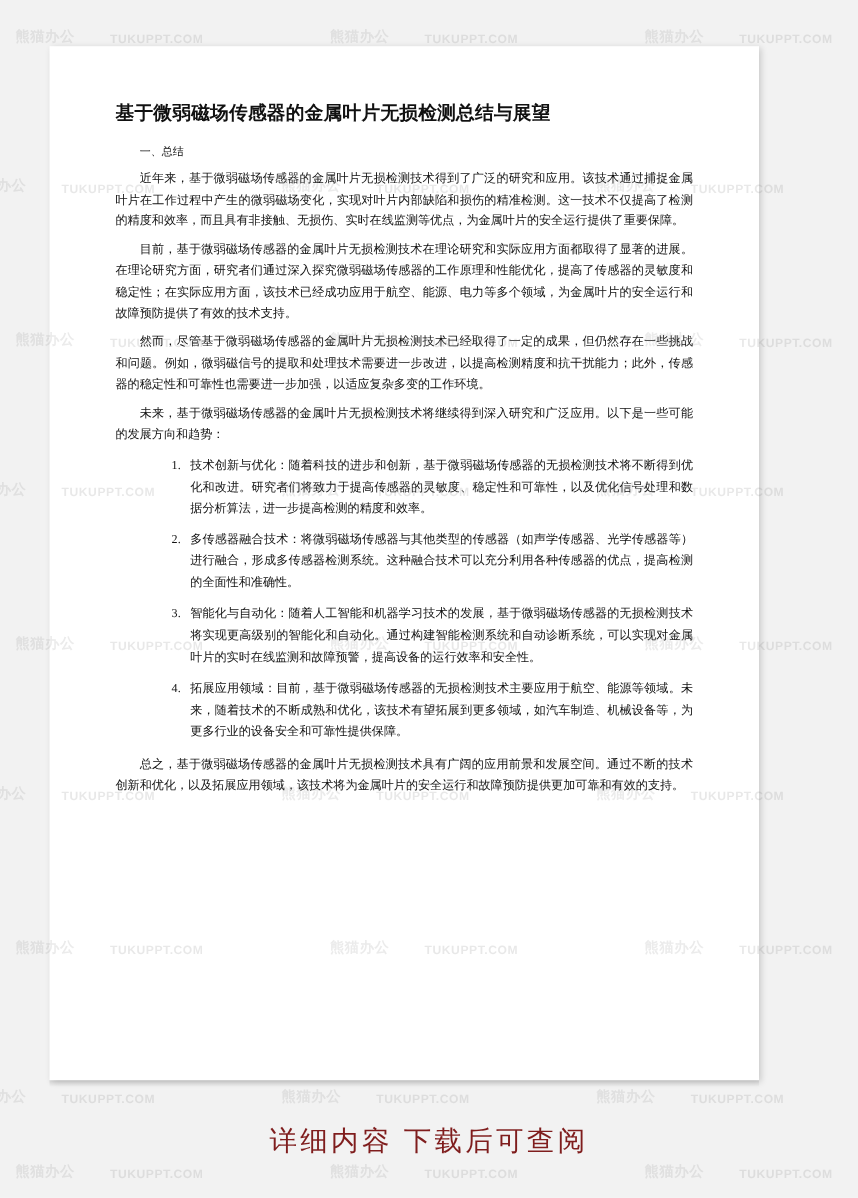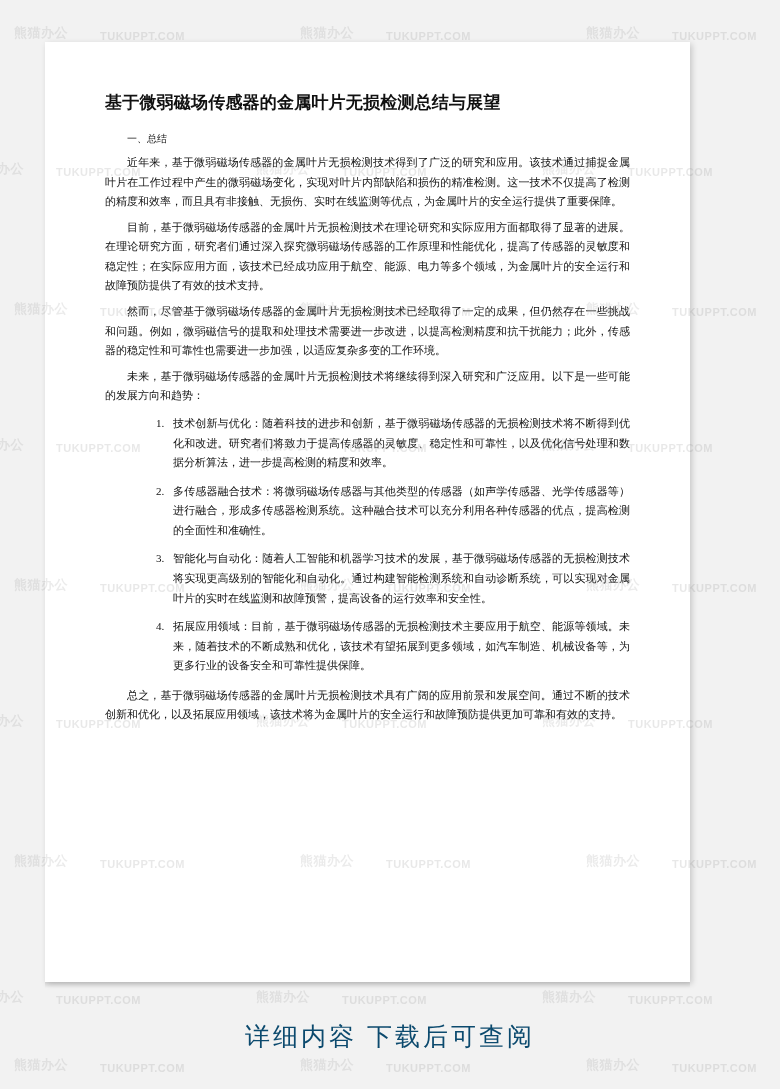--- a/index.html
+++ b/index.html
@@ -88,21 +88,21 @@
     padding-left: 6px;
   }
   .footer-note {
     position: absolute;
     left: 0;
     right: 0;
     bottom: 36px;
     text-align: center;
     font-family: "Liberation Sans", sans-serif;
     font-size: 25px;
-    color: #0c4a6e;
+    color: #7f1d1d;
     letter-spacing: 3px;
     z-index: 6;
   }
   .page-shadow-bottom {
     position: absolute;
     left: 45px;
     top: 982px;
     width: 645px;
     height: 6px;
     background: linear-gradient(to bottom, rgba(0,0,0,0.10), rgba(0,0,0,0));

